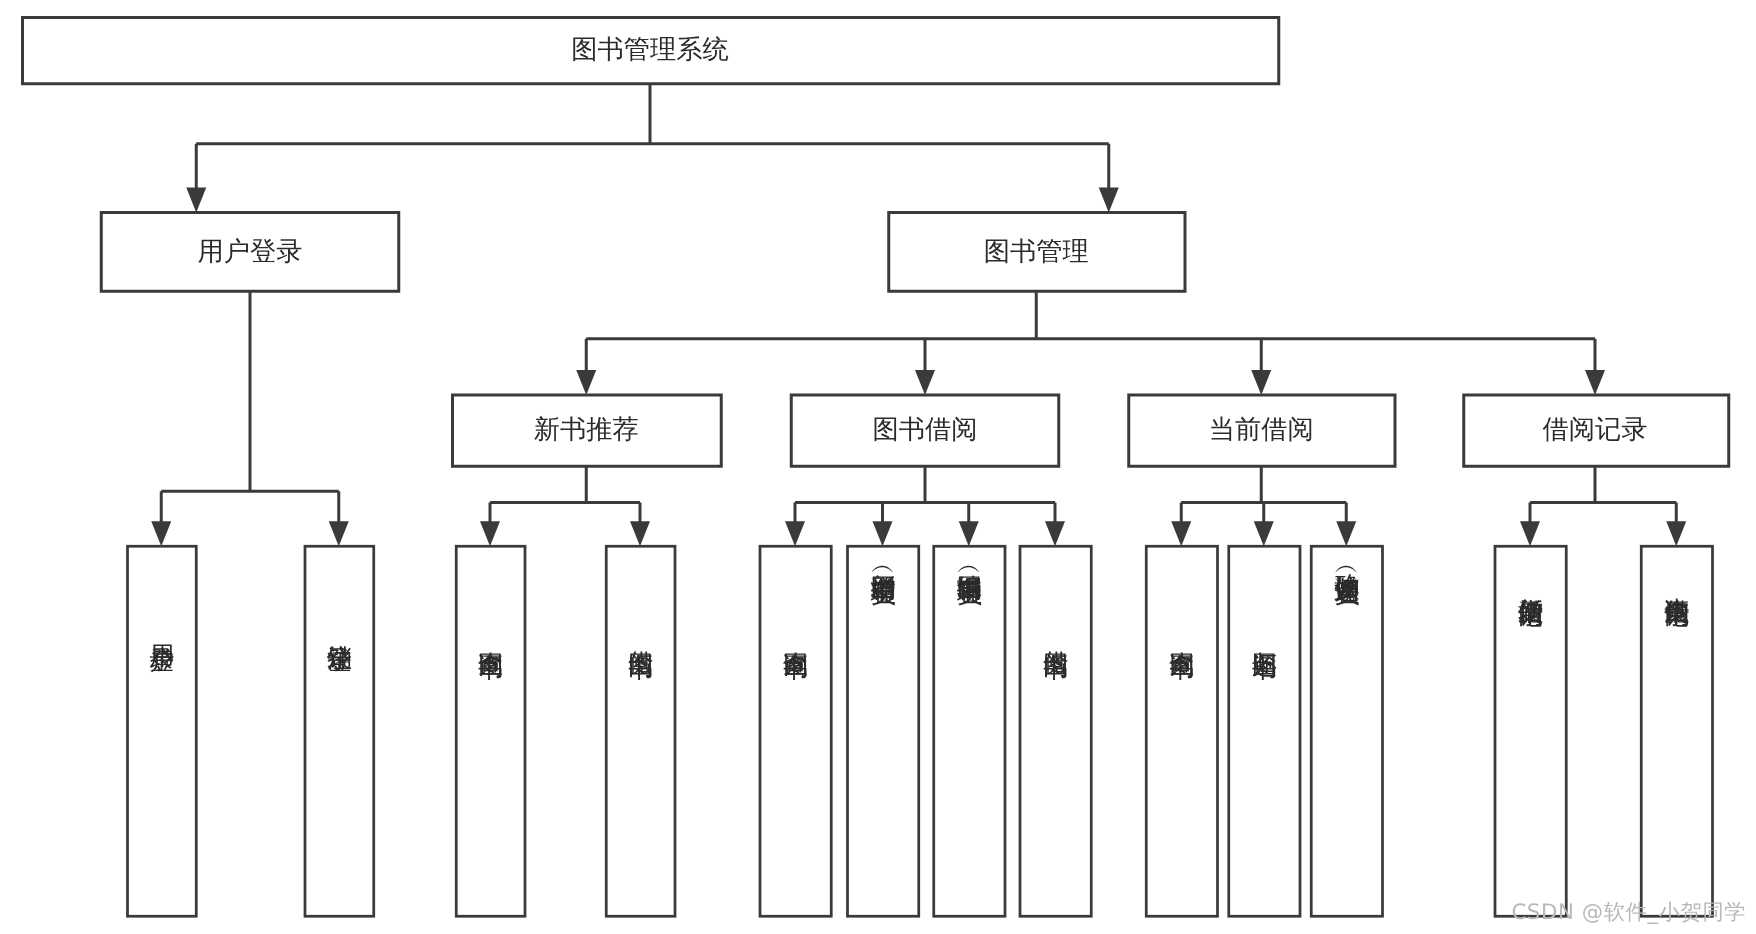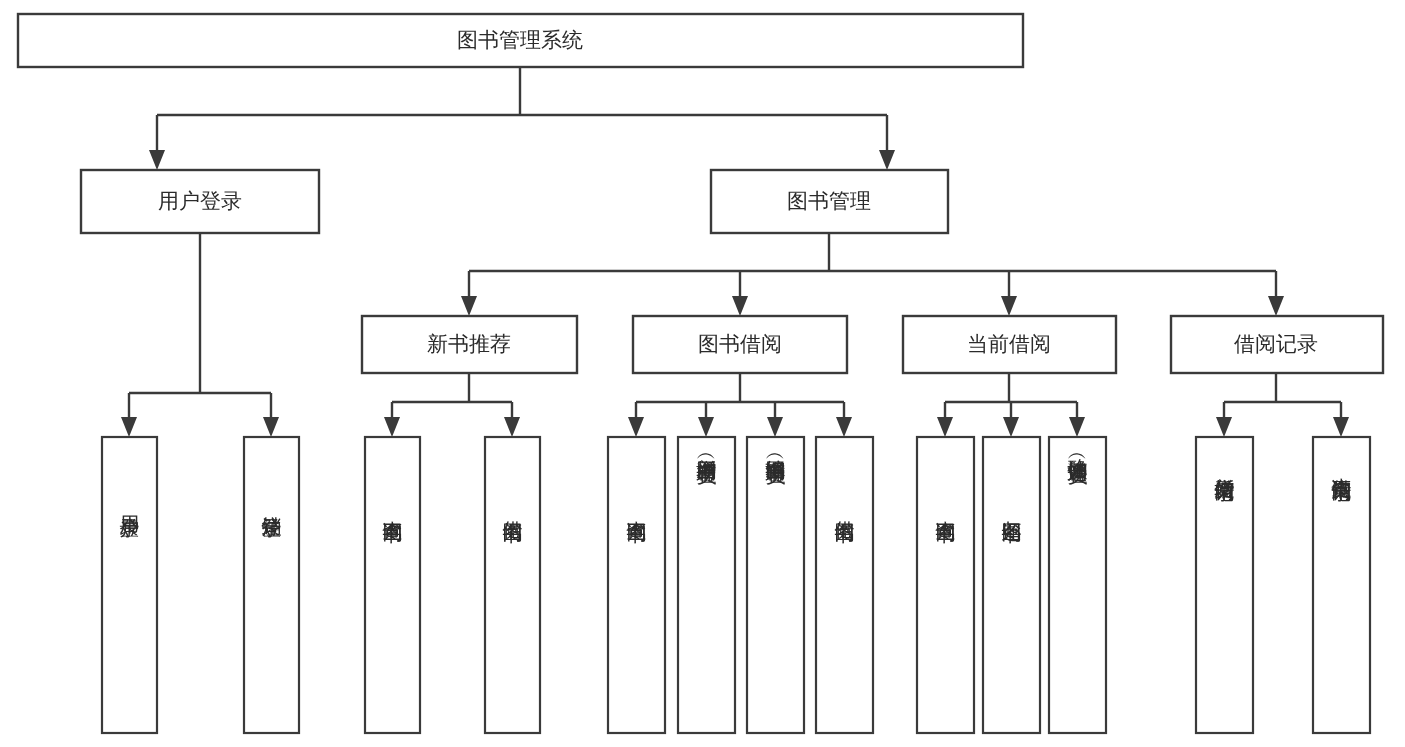--- a/index.html
+++ b/index.html
@@ -270,13 +270,14 @@
   <div class="leaf-label-wrap" style="left:1049px; top:443px; width:57px; height:290px;">
     <span class="leaf-label">确认归还（管理员）</span>
   </div>
   <div class="leaf-label-wrap" style="left:1196px; top:462px; width:57px; height:271px;">
     <span class="leaf-label">新增借阅记录</span>
   </div>
   <div class="leaf-label-wrap" style="left:1313px; top:462px; width:57px; height:271px;">
     <span class="leaf-label">查询借阅记录</span>
   </div>
 
+  <div class="watermark">CSDN @软件_小贺同学</div>
 </div>
 
 </body></html>

